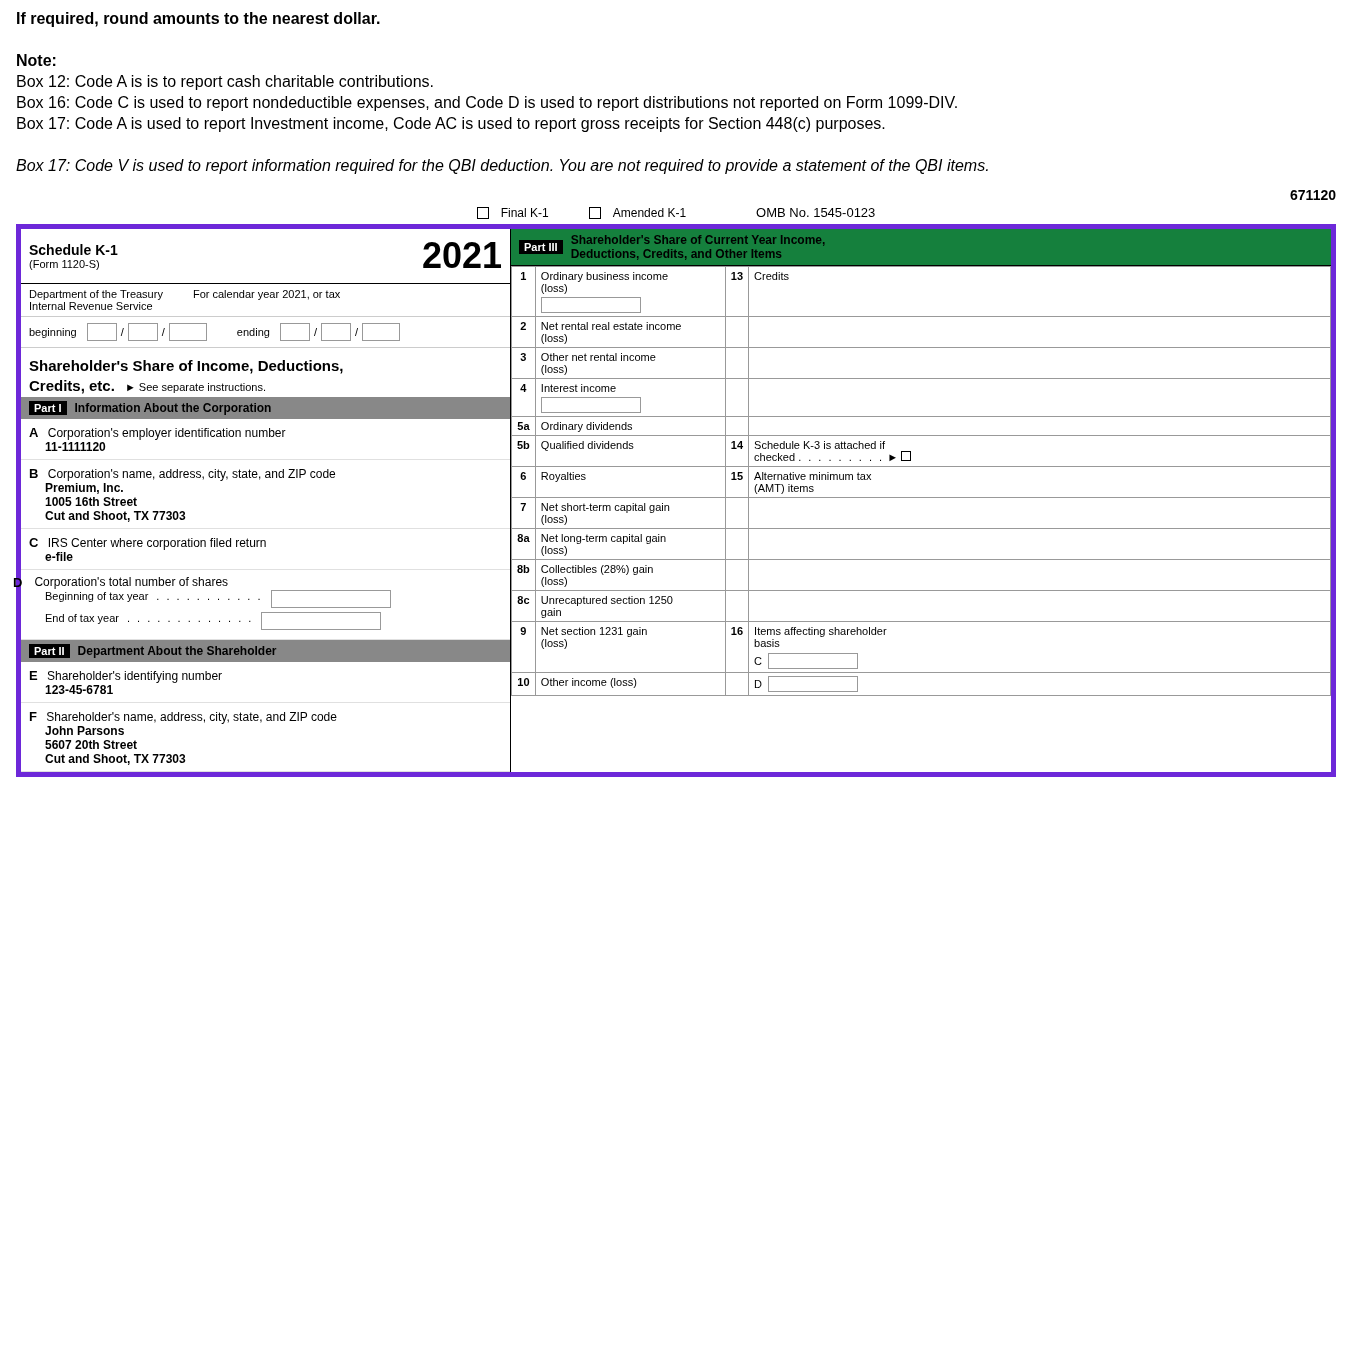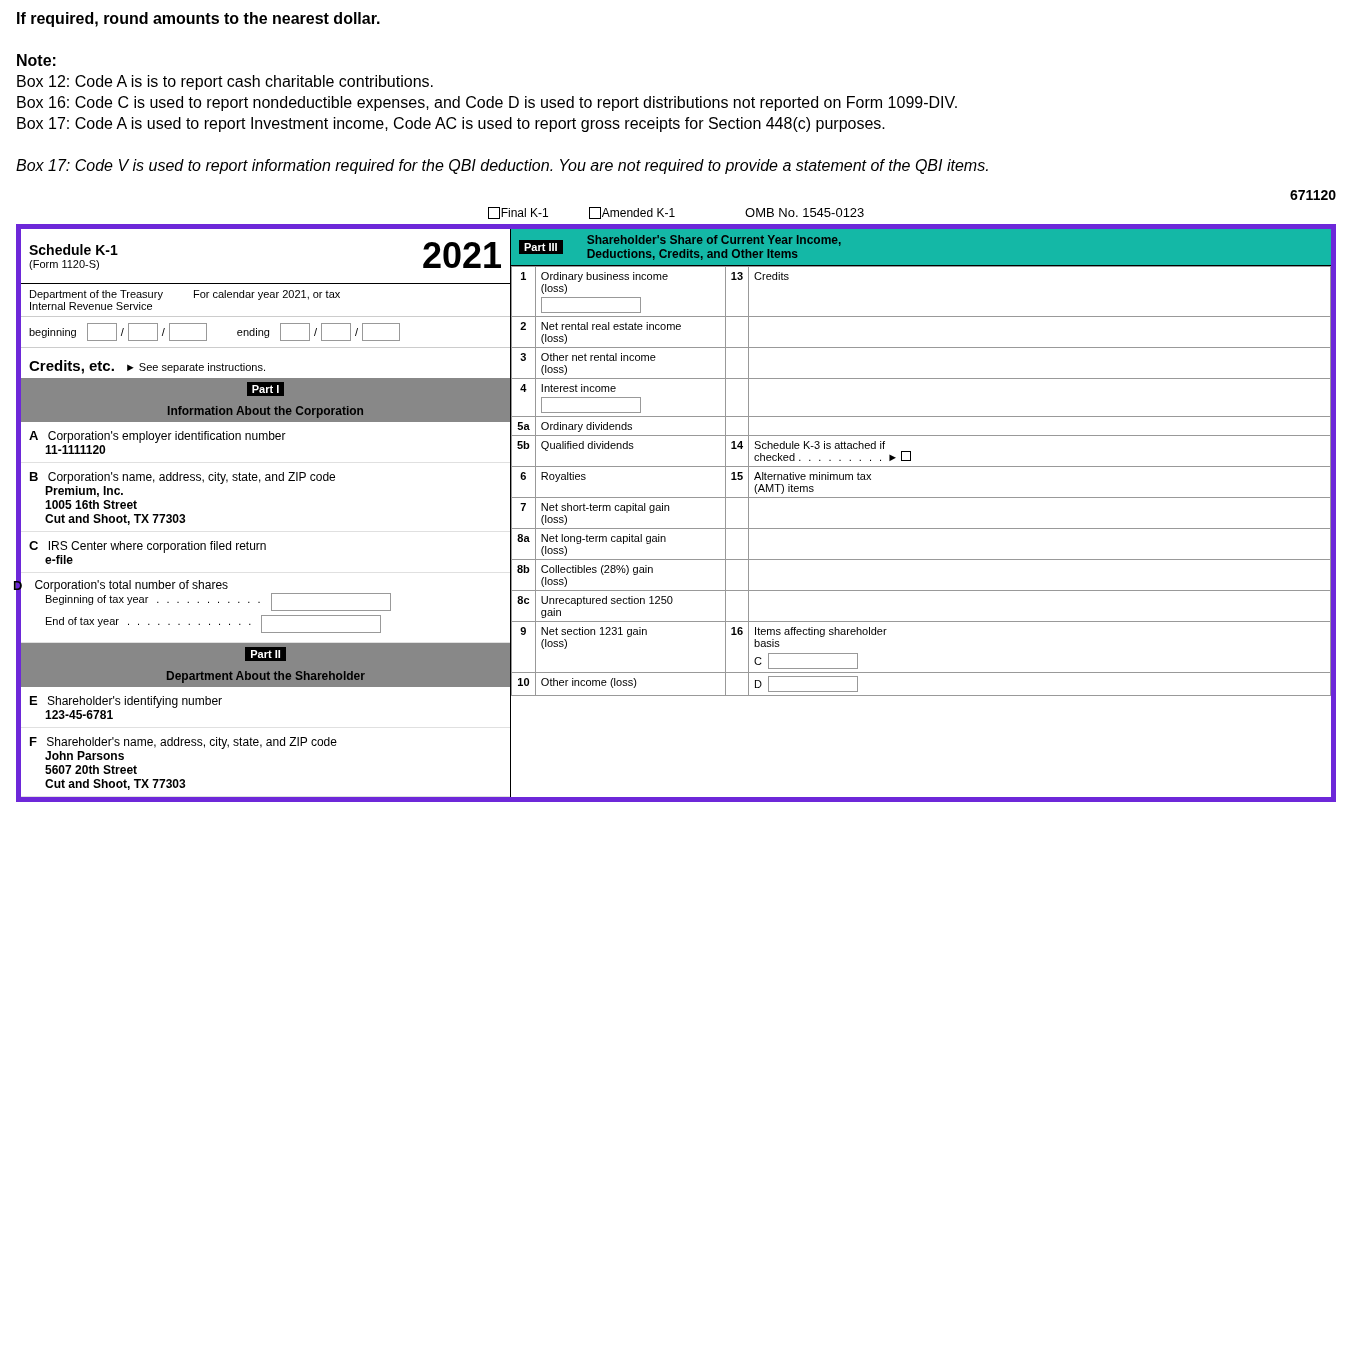--- a/index.html
+++ b/index.html
@@ -12,21 +12,21 @@
       width: 1352px;
     }
     .top-notes { margin-bottom: 12px; }
     .top-notes p { margin-bottom: 3px; font-size: 16px; }
     .top-notes .italic { font-style: italic; }
     .form-number-right { text-align: right; font-size: 14px; font-weight: bold; margin-bottom: 2px; }
     .checkboxes-row {
       display: flex; align-items: center; justify-content: center;
       gap: 40px; font-size: 12px; margin-bottom: 4px;
     }
-    .checkbox-item { display: flex; align-items: center; gap: 1px; }
+    .checkbox-item { display: flex; align-items: center; gap: 12px; }
     .checkbox-box {
       width: 12px; height: 12px; border: 1px solid #000;
       display: inline-block; background: #fff;
     }
     .omb { font-size: 13px; margin-left: 30px; }
 
     .main-layout {
       display: flex;
       width: 100%;
       border: 5px solid #6d28d9;
@@ -62,21 +62,21 @@
       padding: 8px 8px 2px 8px;
       font-size: 15px; font-weight: bold;
       line-height: 1.3;
     }
 
     .section-header {
       background: #888;
       color: #000;
       display: flex; align-items: center; gap: 8px;
       padding: 4px 8px;
-      font-weight: bold; font-size: 12px; flex-direction: column;
+      font-weight: bold; font-size: 12px;
     }
     .part-label {
       background: #000; color: #fff;
       padding: 1px 5px; font-size: 11px; font-weight: bold;
     }
 
     .field-row {
       padding: 6px 8px 5px 24px;
       border-bottom: 1px solid #e0e0e0;
       font-size: 12px;
@@ -93,26 +93,26 @@
 
     .d-section { padding: 5px 8px 5px 24px; border-bottom: 1px solid #e0e0e0; }
     .d-row { display: flex; gap: 8px; margin-bottom: 4px; font-size: 11px; }
 
     
     .right-panel {
       flex: 1;
     }
 
     .part3-header {
-      background: #14b8a6;
+      background: #15803d;
       color: #000;
       padding: 4px 8px;
       font-weight: bold; font-size: 12px;
       border-bottom: 1px solid #000;
-      display: flex; align-items: center; gap: 24px;
+      display: flex; align-items: center; gap: 8px;
     }
     .part3-header .part-label {
       background: #000; color: #fff;
       padding: 1px 5px; font-size: 11px; font-weight: bold;
     }
 
     .grid-table {
       width: 100%;
       border-collapse: collapse;
     }
@@ -216,20 +216,21 @@
       <div class="date-input-group">
         <span class="date-box"></span>
         <span>/</span>
         <span class="date-box"></span>
         <span>/</span>
         <span class="date-box" style="width:38px;"></span>
       </div>
     </div>
 
     <div class="shareholder-title">
+      <div>Shareholder's Share of Income, Deductions,</div>
       <div style="display:flex; align-items:baseline; gap:10px;">
         <span>Credits, etc.</span>
         <span style="font-size:11px; font-weight:normal;">► See separate instructions.</span>
       </div>
     </div>
 
     <div class="section-header">
       <span class="part-label">Part I</span>
       <span>Information About the Corporation</span>
     </div>

